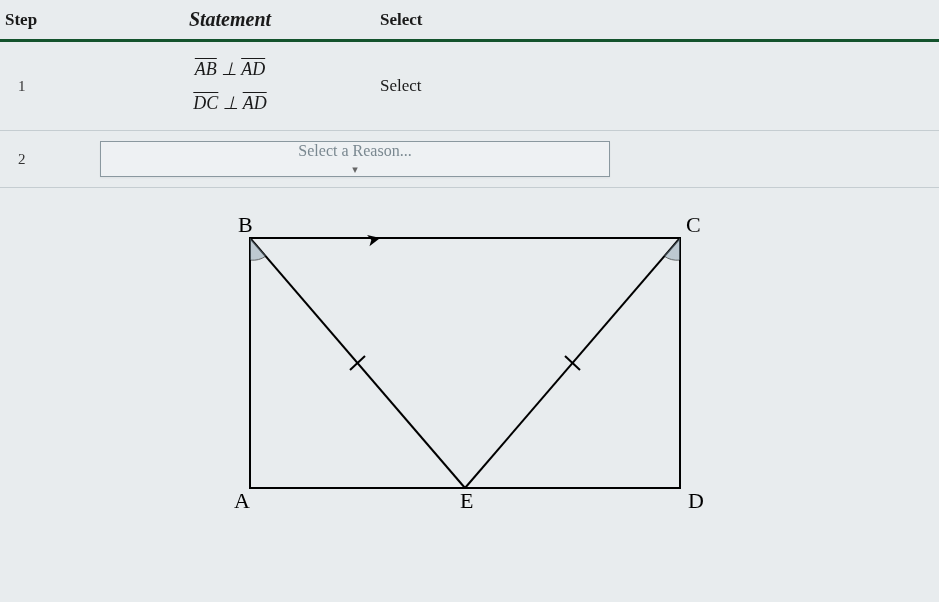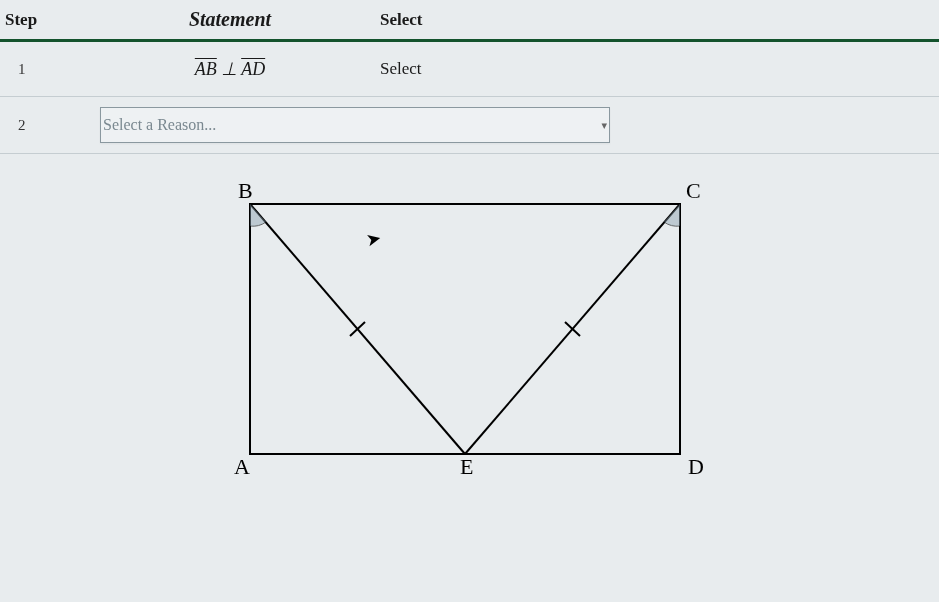--- a/index.html
+++ b/index.html
@@ -43,28 +43,29 @@
     text-align: center;
     white-space: nowrap;
   }
   .select-box {
     width: 510px;
     height: 36px;
     border: 1px solid #8a989f;
     background: #eef1f3;
     color: #7a8890;
     font-size: 16px;
-    padding: 0 2px;
+    padding: 0 22px;
     font-family: Georgia, serif;
     font-style: normal;
     display: flex;
     align-items: center;
     justify-content: space-between;
     cursor: pointer;
     box-shadow: 0 1px 2px rgba(0,0,0,0.05);
+    flex-direction: column;
   }
   .select-box .caret {
     font-size: 11px;
     color: #666;
   }
   .diagram-wrap {
     position: relative;
     width: 100%;
     display: flex;
     justify-content: center;
@@ -94,20 +95,21 @@
   <div class="header-row">
     <div class="step-col">Step</div>
     <div class="statement-col">Statement</div>
     <div class="reason-col">Select</div>
   </div>
 
   <div class="data-row">
     <div class="step-col">1</div>
     <div class="statement-col">
       <span class="mathline"><span class="overline">AB</span> ⊥ <span class="overline">AD</span></span>
+      <span class="mathline"><span class="overline">DC</span> ⊥ <span class="overline">AD</span></span>
     </div>
     <div class="reason-col">Select</div>
   </div>
 
   <div class="data-row">
     <div class="step-col">2</div>
     <div class="reason-col">
       <div class="select-box">
         <span>Select a Reason...</span>
         <span class="caret">▾</span>

